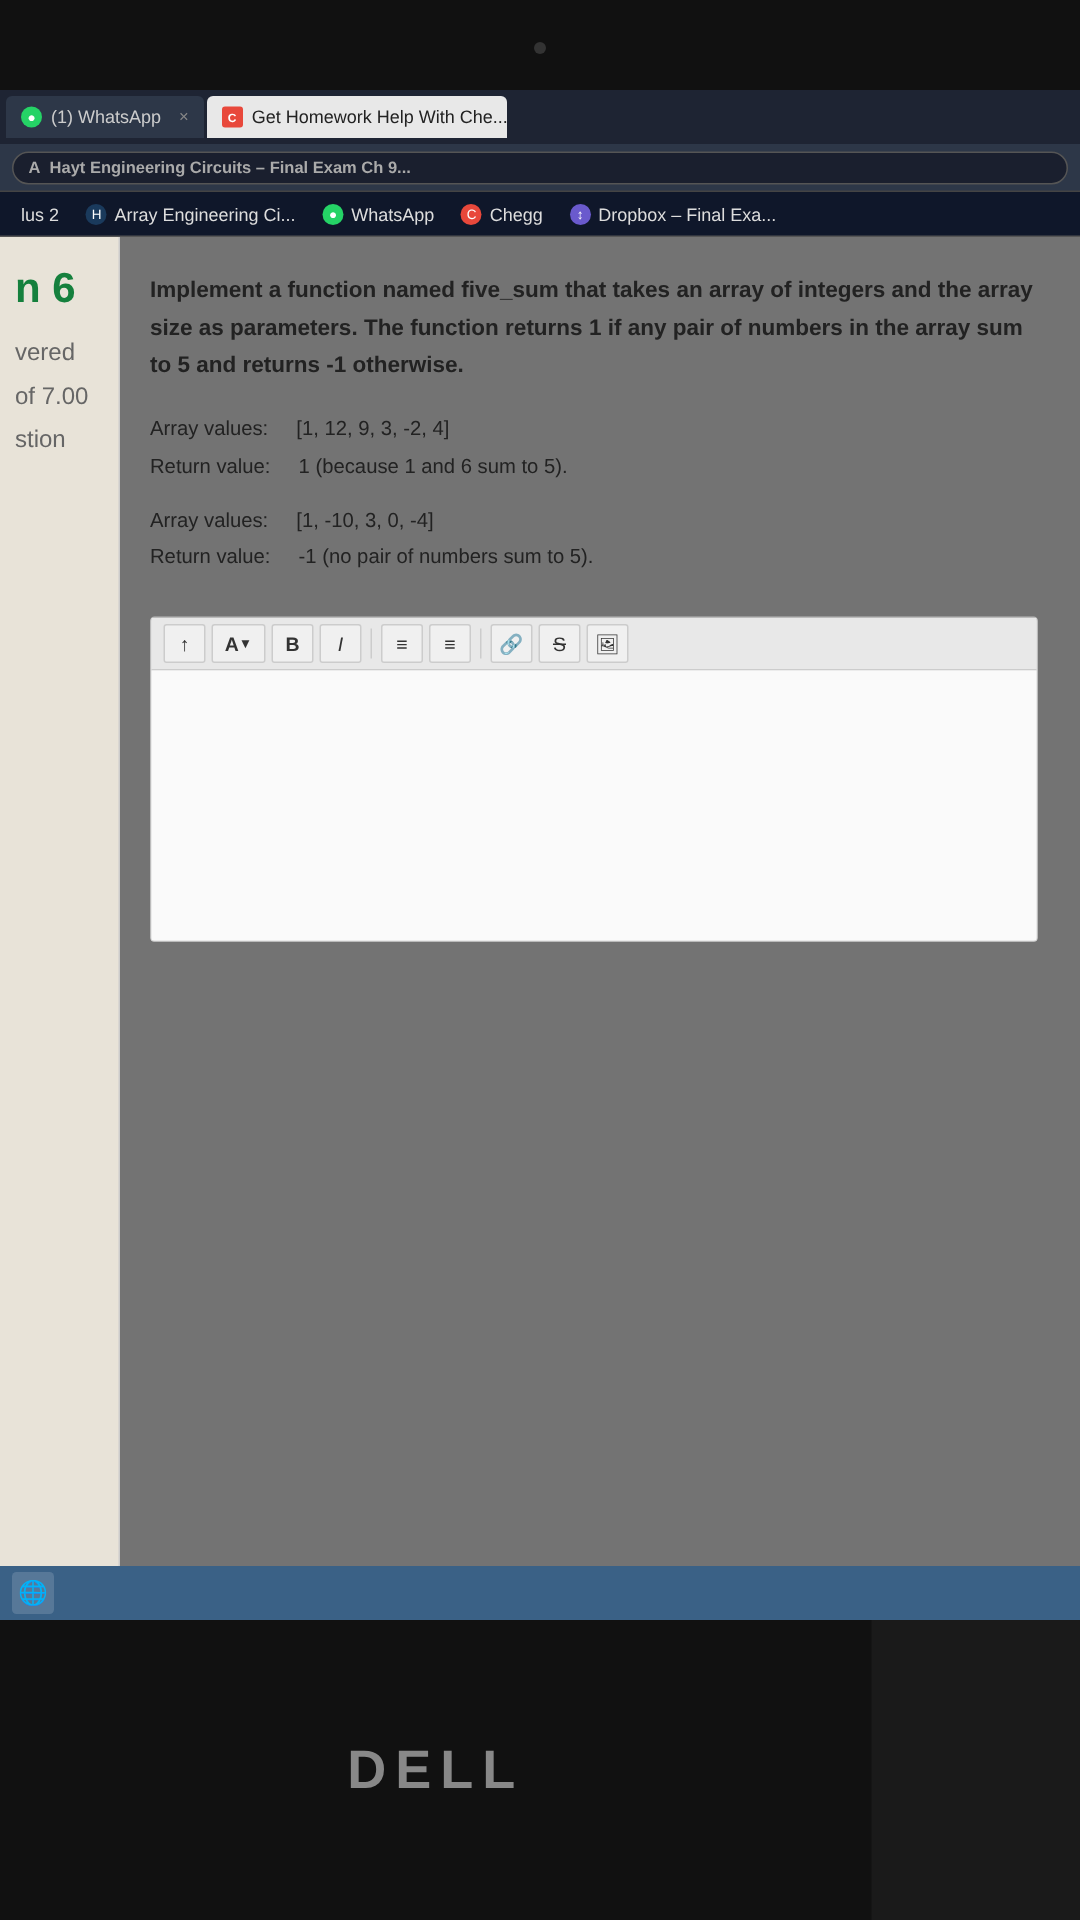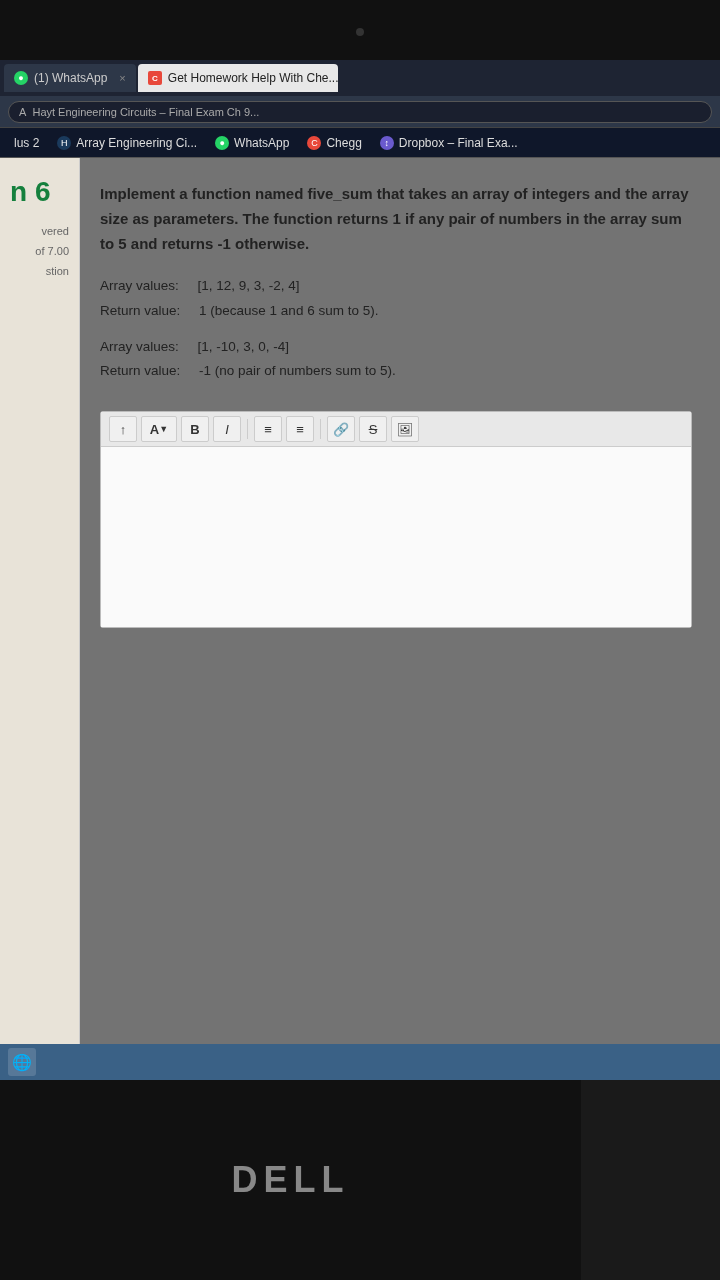--- a/index.html
+++ b/index.html
@@ -94,20 +94,21 @@
 
     
     .address-bar-row {
       background: #2d3748;
       height: 32px;
       display: flex;
       align-items: center;
       padding: 0 8px;
       gap: 4px;
       border-bottom: 1px solid #444;
+      font-weight: bold;
     }
 
     .address-bar {
       flex: 1;
       height: 22px;
       background: #1a1f2e;
       border: 1px solid #555;
       border-radius: 11px;
       color: #bbb;
       font-size: 11px;
@@ -187,22 +188,21 @@
     .sidebar-info {
       margin-top: 16px;
       font-size: 11px;
       color: #555;
       line-height: 1.8;
     }
 
     .sidebar-info-label {
       display: block;
       color: #666;
-      font-size: 11px;
-      text-align: right;
+      font-size: 16px;
     }
 
     
     .content-panel {
       flex: 1;
       padding: 24px 28px 20px 20px;
       overflow-y: auto;
       background: #737373;
     }
 

